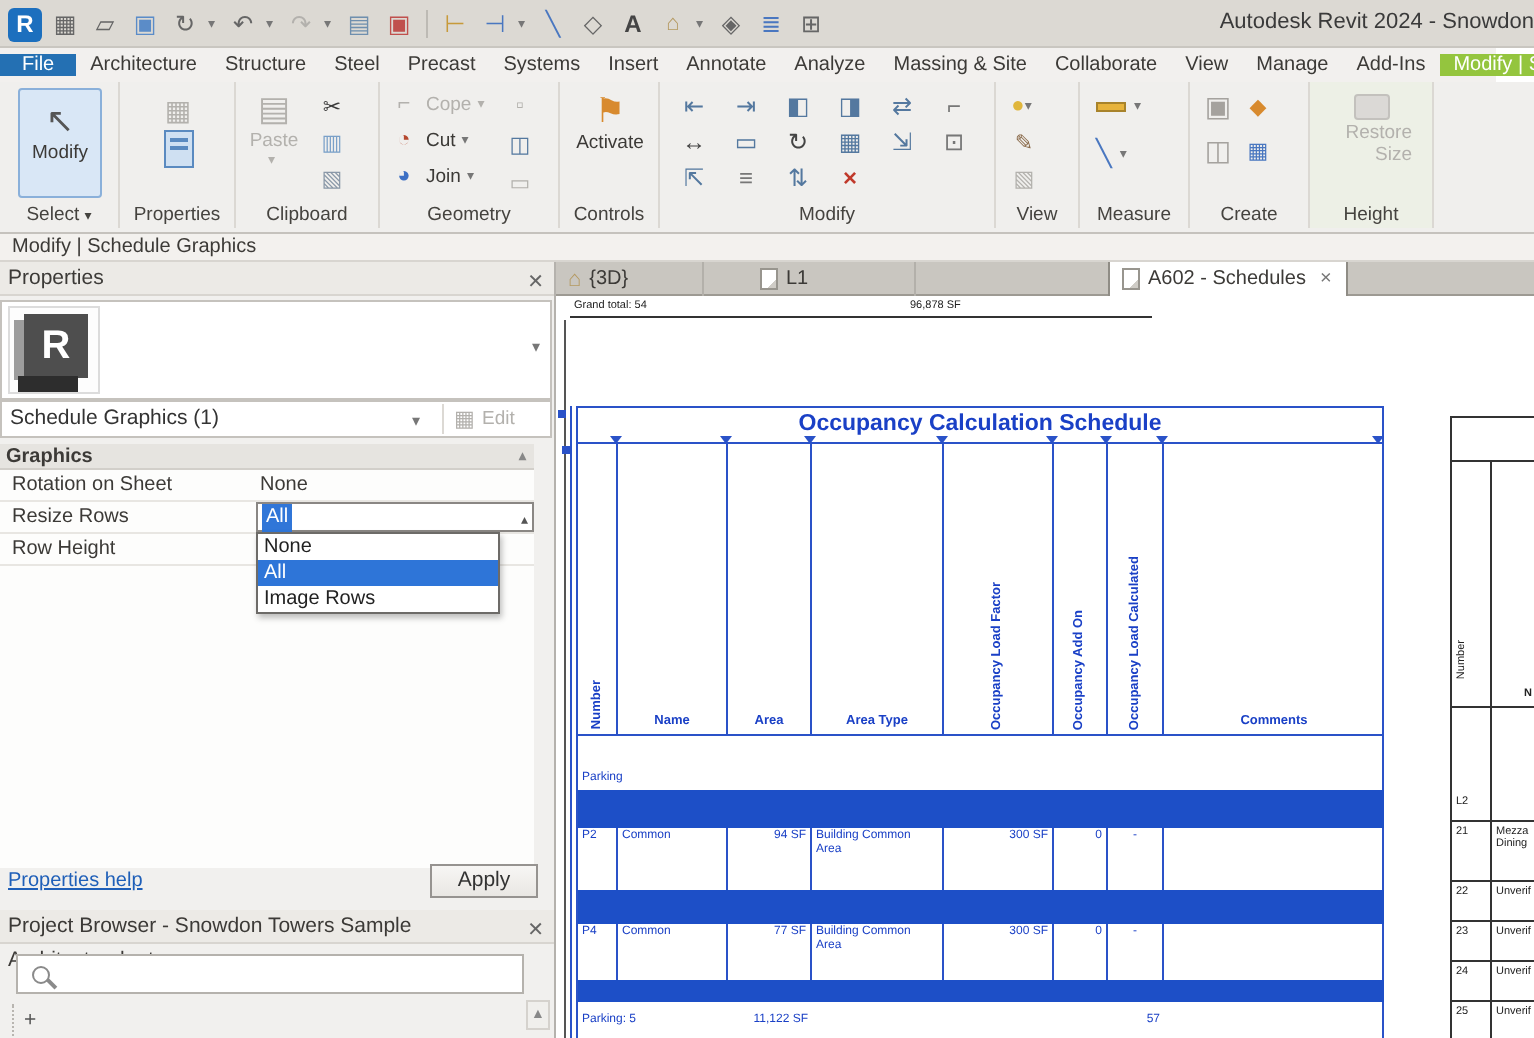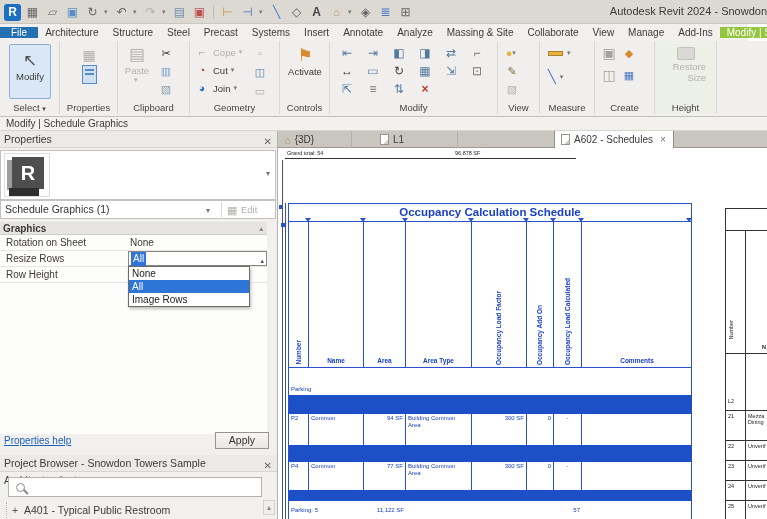--- a/index.html
+++ b/index.html
@@ -338,21 +338,20 @@
       <span class="xbtn">✕</span>
     </div>
 
     <div class="search">
       <span class="mag"></span>
     </div>
 
     <div class="treerow">
       <span style="position:absolute;left:6px;top:0;bottom:0;border-left:1px dotted #b8b5b0"></span>
       <span style="position:absolute;left:12px;color:#555">+</span>
-      <span style="position:absolute;left:24px">A401 - Typical Public Restroom</span>
     </div>
     <div class="scrollup">▲</div>
   </div>
 
   <div class="tabstrip">
     <div class="vtab" style="left:0;width:74px;border-right:1px solid #b3b0aa">
       <span class="homeic">⌂</span>
       <span>{3D}</span>
     </div>
     <div class="vtab" style="left:96px;width:84px;border-right:1px solid #b3b0aa">

